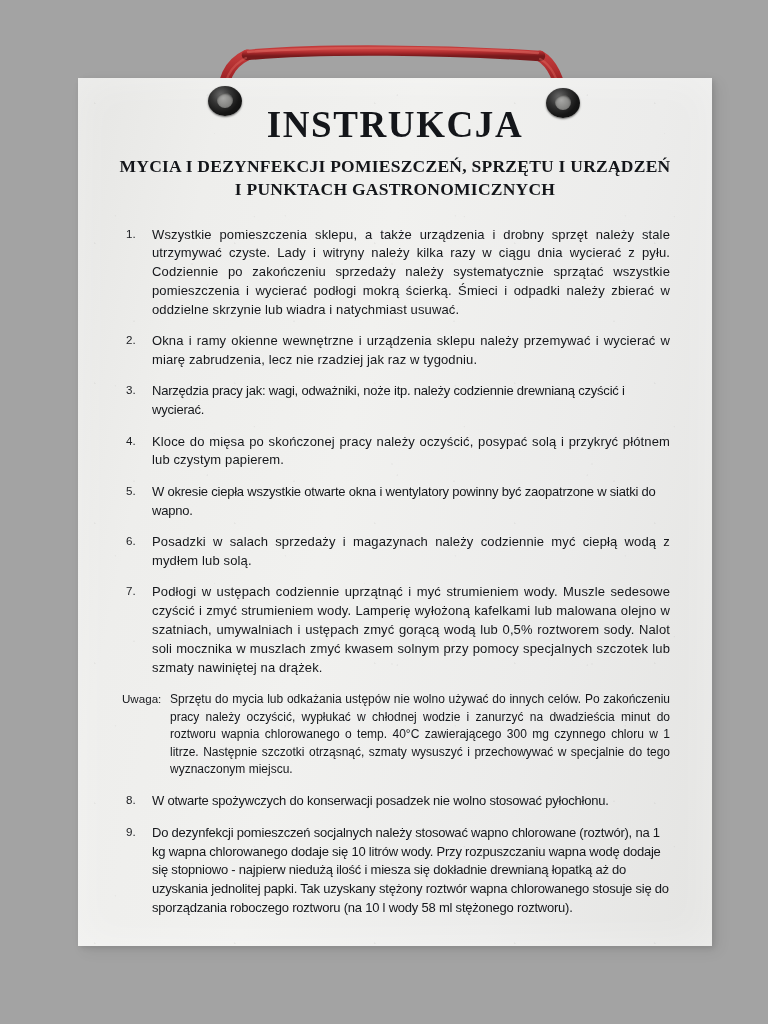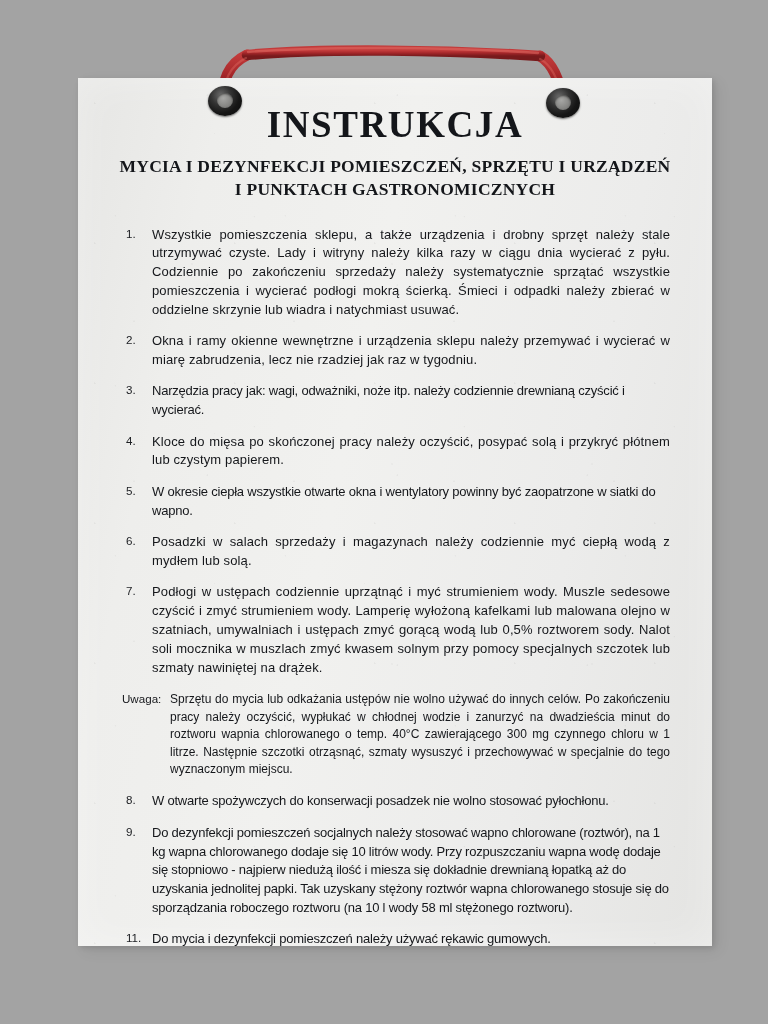--- a/index.html
+++ b/index.html
@@ -180,24 +180,20 @@
           <div class="rule-num">8.</div>
           <div class="rule-text">W otwarte spożywczych do konserwacji posadzek nie wolno stosować pyłochłonu.</div>
         </div>
 
         <div class="rule tight">
           <div class="rule-num">9.</div>
           <div class="rule-text">Do dezynfekcji pomieszczeń socjalnych należy stosować wapno chlorowane (roztwór), na 1 kg wapna chlorowanego dodaje się 10 litrów wody. Przy rozpuszczaniu wapna wodę dodaje się stopniowo - najpierw niedużą ilość i miesza się dokładnie drewnianą łopatką aż do uzyskania jednolitej papki. Tak uzyskany stężony roztwór wapna chlorowanego stosuje się do sporządzania roboczego roztworu (na 10 l wody 58 ml stężonego roztworu).</div>
         </div>
 
 
-        <div class="rule tight">
-          <div class="rule-num">11.</div>
-          <div class="rule-text">Do mycia i dezynfekcji pomieszczeń należy używać rękawic gumowych.</div>
-        </div>
 
       </div>
     </div>
   </div>
 
   <div class="grommet" id="grommet-left">
     <div class="hole"></div>
   </div>
   <div class="grommet" id="grommet-right">
     <div class="hole"></div>

